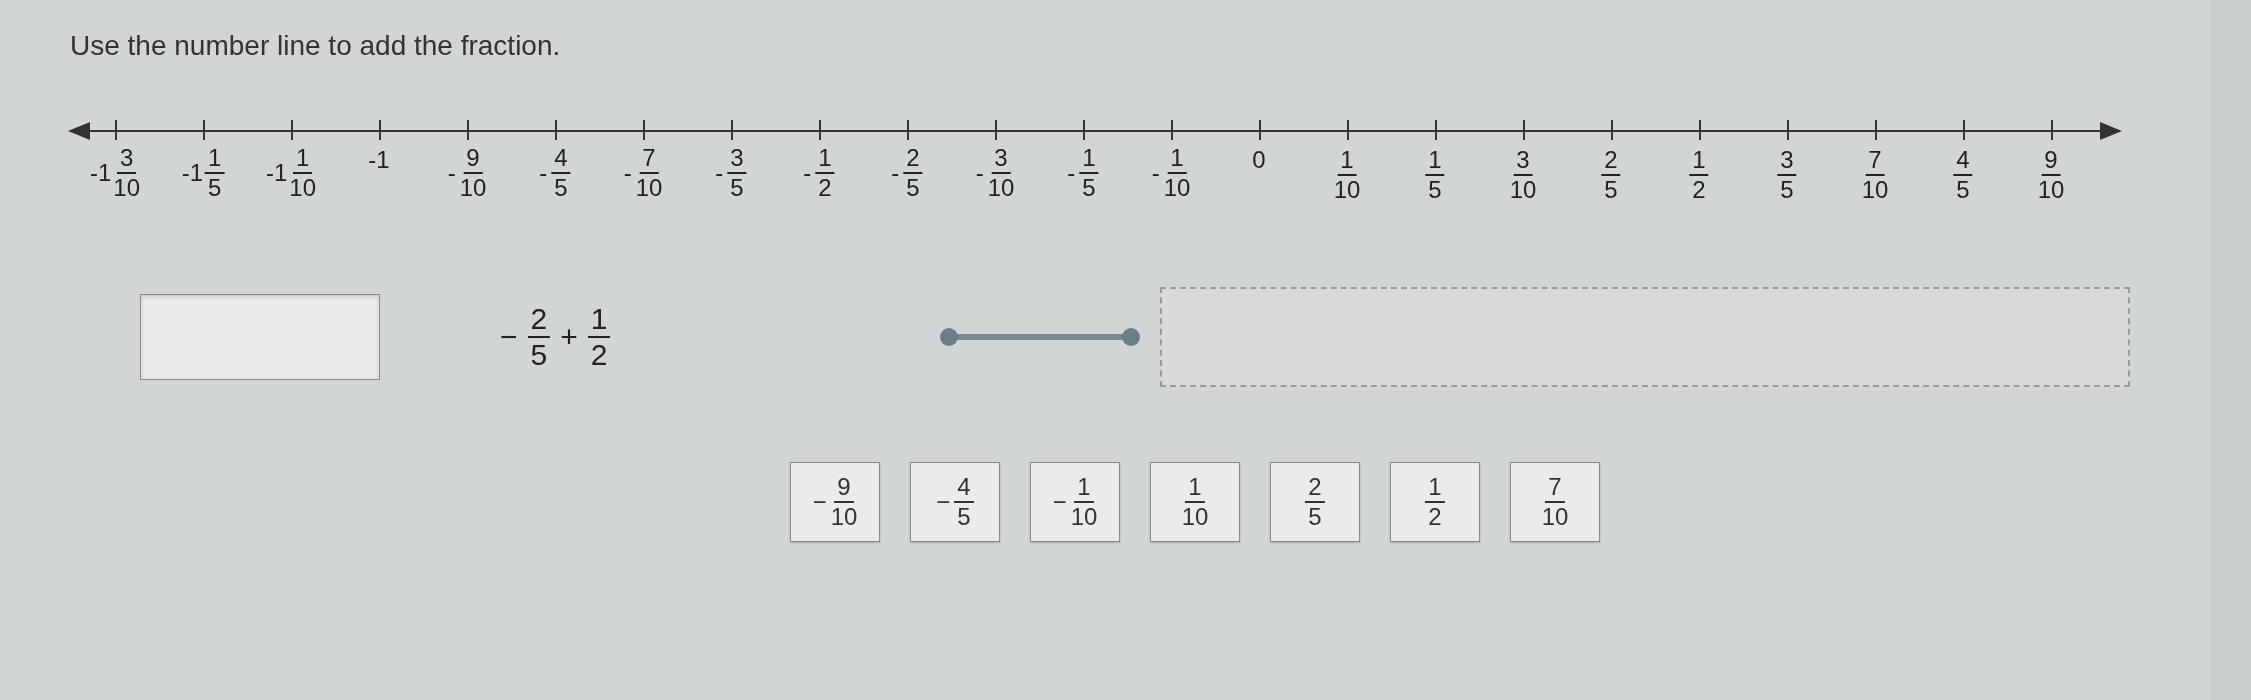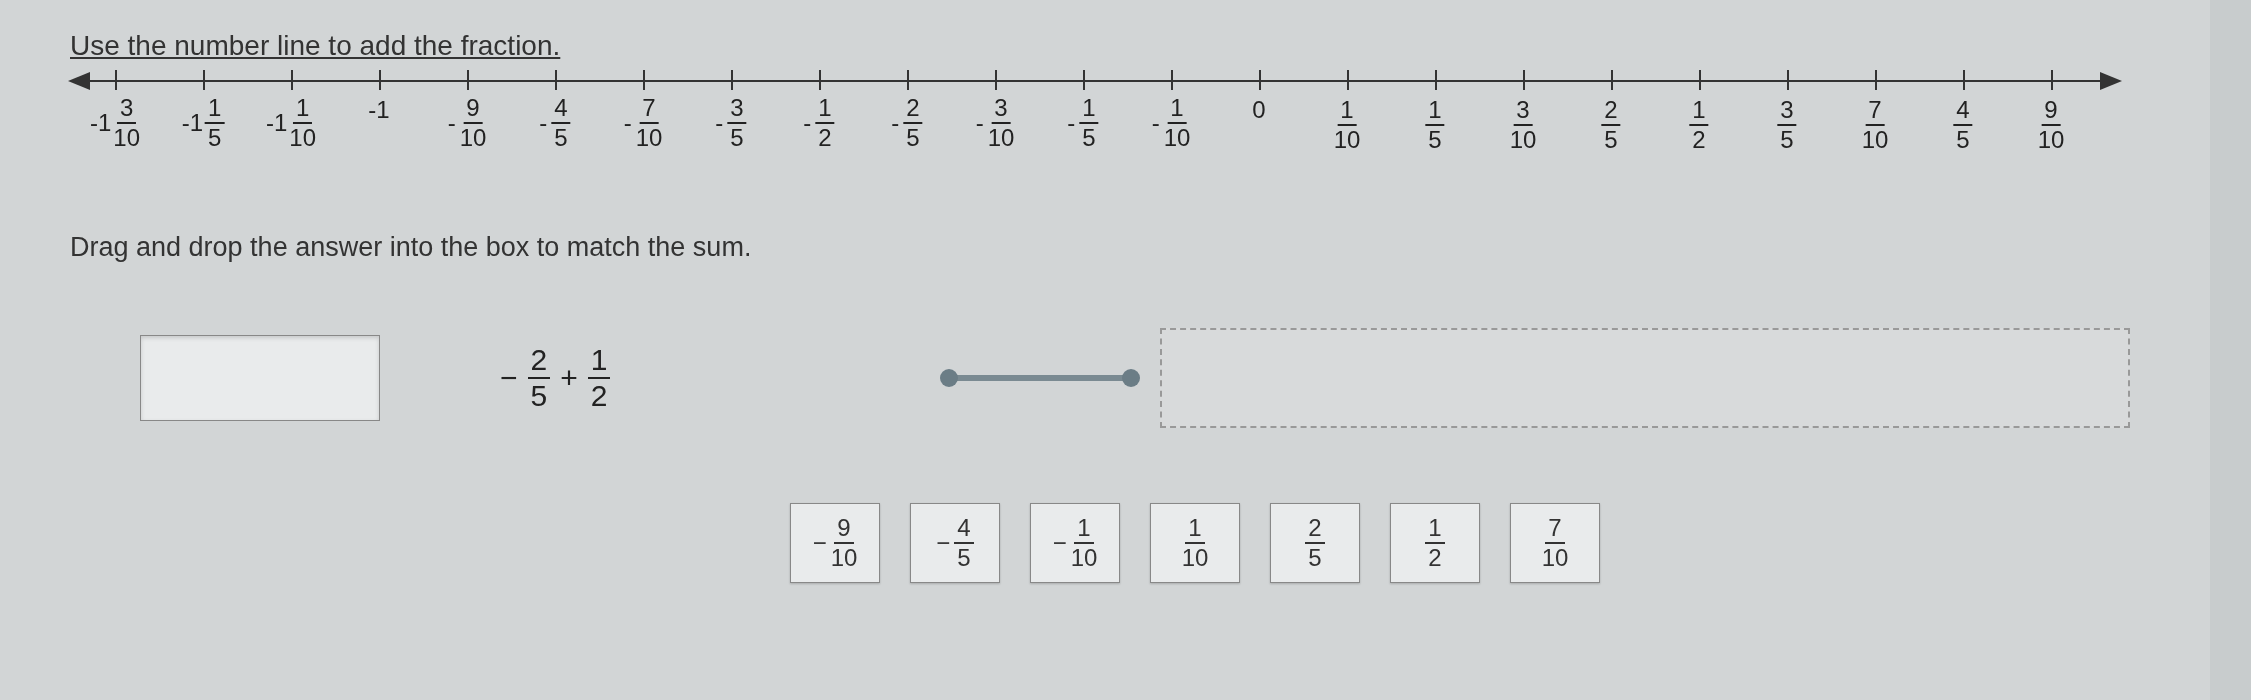--- a/index.html
+++ b/index.html
@@ -15,21 +15,21 @@
   .page {
     background: #d2d5d6;
     width: 2210px;
     height: 700px;
     padding: 30px 70px;
     position: relative;
   }
   .instruction {
     font-size: 28px;
     color: #333;
-    text-decoration: underline;
+    margin-bottom: 50px;
   }
   
   .numline-wrap {
     position: relative;
     margin: 0 0 50px 0;
     width: 2050px;
     height: 120px;
   }
   .numline-axis {
     position: absolute;
@@ -329,21 +329,20 @@
         <div class="tick" style="left: 1981px;"></div>
         <div class="tick-label" style="left: 1981px;"><span class="mixed">
             <span class="frac">
               <span class="num">9</span>
               <span class="den">10</span>
             </span>
           </span></div>
       </div>
   </div>
 
-  <div class="instruction2">Drag and drop the answer into the box to match the sum.</div>
 
   <div class="problem-row">
     <div class="answer-box"></div>
     <div class="expression">
       <span>−</span>
       <span class="frac">
         <span class="num">2</span>
         <span class="den">5</span>
       </span>
       <span>+</span>

